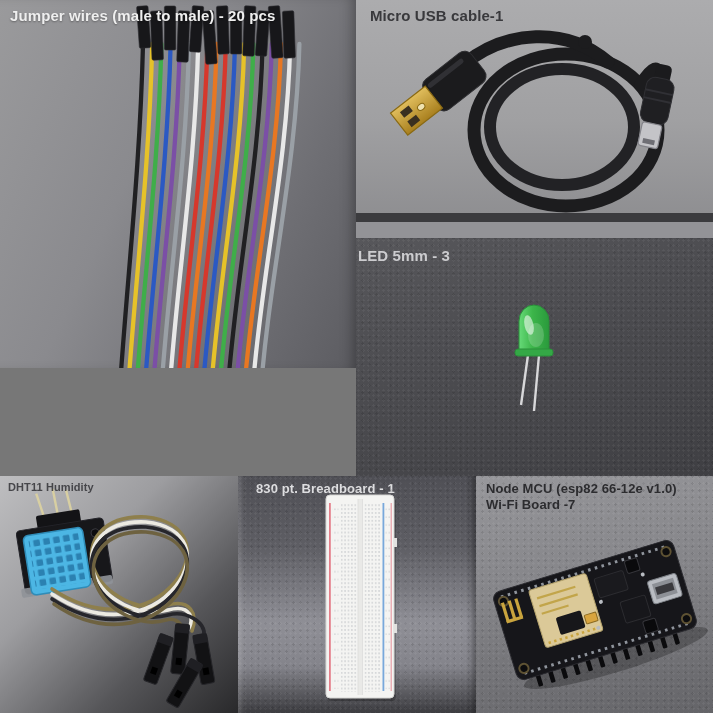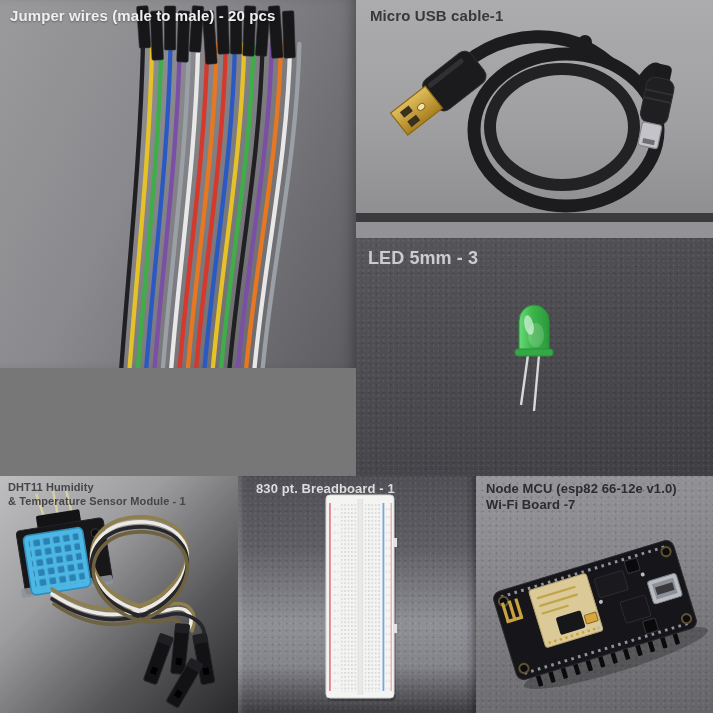--- a/index.html
+++ b/index.html
@@ -25,21 +25,21 @@
   #panel-mcu    {left:476px;top:476px;width:256px;height:237px;
     background:linear-gradient(170deg,#97979b 0%,#848488 45%,#636367 100%);}
   
   .speckle::after{content:"";position:absolute;inset:0;z-index:1;pointer-events:none;
     background-image:radial-gradient(rgba(255,255,255,.05) 1px,transparent 1.3px),
                      radial-gradient(rgba(0,0,0,.10) 1px,transparent 1.3px);
     background-size:5px 5px,7px 7px;background-position:0 0,3px 4px;}
   
   #lbl-jumper{left:10px;top:7px;font-size:15px;color:#efefef;text-shadow:0 1px 2px rgba(0,0,0,.35);}
   #lbl-usb   {left:14px;top:7px;font-size:15px;color:#39393c;}
-  #lbl-led   {left:12px;top:9px;font-size:18px;color:#cccccf;}
+  #lbl-led   {left:2px;top:9px;font-size:15px;color:#cccccf;}
   #lbl-dht   {left:8px; top:5px;font-size:11px;color:#46464a;}
   #lbl-bb    {left:18px;top:5px;font-size:13px;color:#dedee0;}
   #lbl-mcu   {left:10px;top:5px;font-size:13px;color:#2c2c2f;}
   
   .usb-band-dark{position:absolute;left:0;right:0;top:213px;height:9px;background:#3b3b3e;z-index:2;}
   .usb-band-light{position:absolute;left:0;right:0;top:222px;height:16px;background:#939397;z-index:2;}
 </style>
 </head>
 <body>
 
@@ -168,21 +168,20 @@
         <rect x="-19" y="44" width="38" height="7" rx="3" fill="#34a846" stroke="#2a8f3a" stroke-width="1"></rect>
         <ellipse cx="-5" cy="20" rx="4.5" ry="10" fill="rgba(255,255,255,.55)" transform="rotate(-12 -5 20)"></ellipse>
         <ellipse cx="2" cy="30" rx="8" ry="12" fill="rgba(255,255,255,.18)"></ellipse>
       </g>
     </svg>
   </section>
 
   <section class="panel" id="panel-dht">
     <div class="label" id="lbl-dht">
       <div>DHT11 Humidity</div>
-      <div>&amp; Temperature Sensor Module - 1</div>
     </div>
     <svg width="238" height="237" viewBox="0 0 238 237">
       <defs>
         <pattern id="dhtHoles" width="10" height="10" patternUnits="userSpaceOnUse">
           <rect x="1.5" y="1.5" width="6.5" height="6.5" rx="1" fill="rgba(16,86,134,.55)"></rect>
         </pattern>
       </defs>
 
       <g transform="translate(64,78) rotate(-9)">
         <line x1="-14" y1="-40" x2="-18" y2="-64" stroke="#d8cfa2" stroke-width="2.4"></line>

